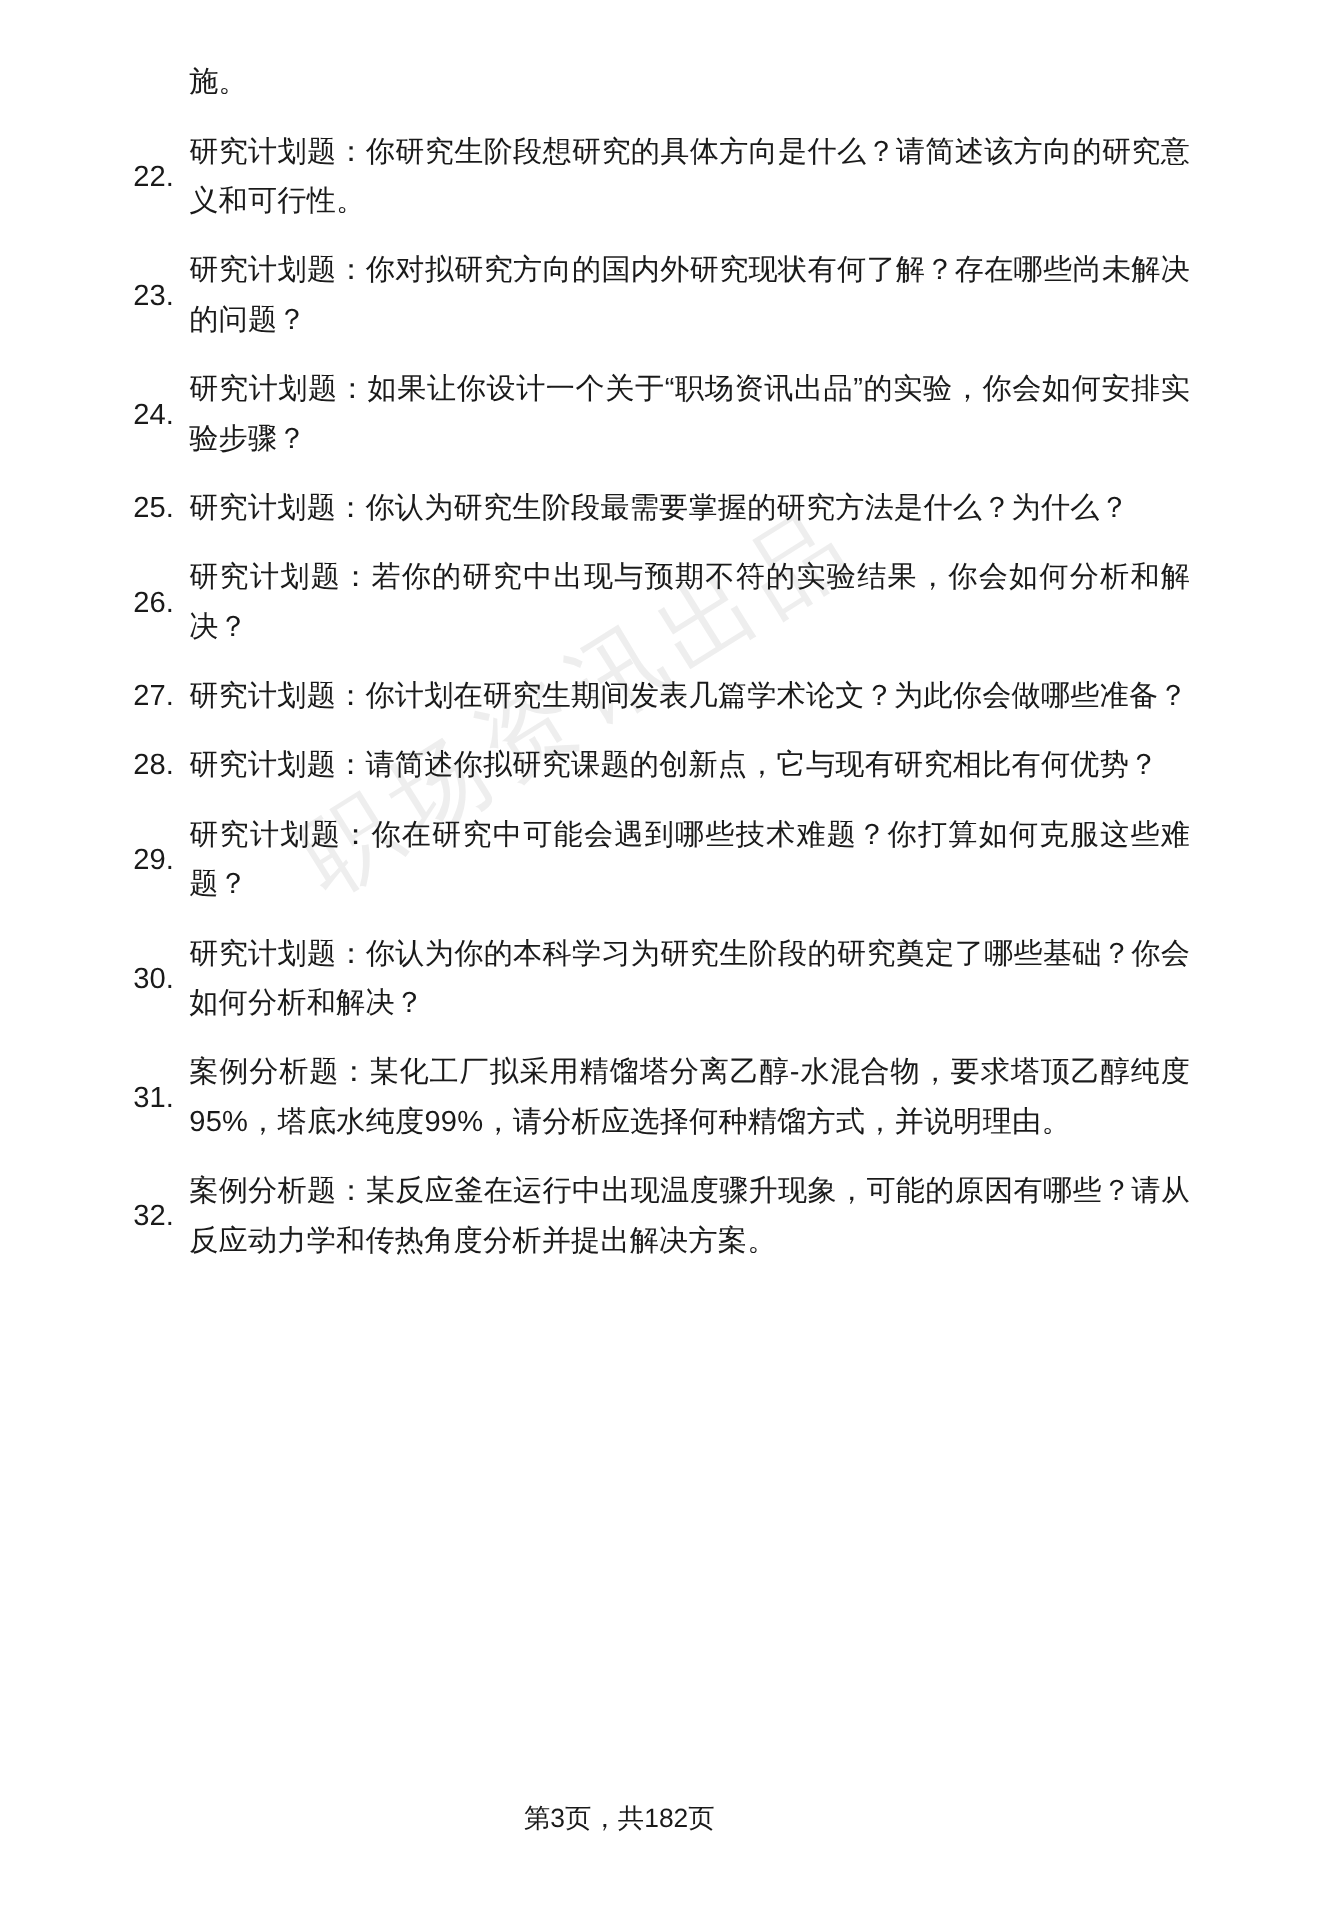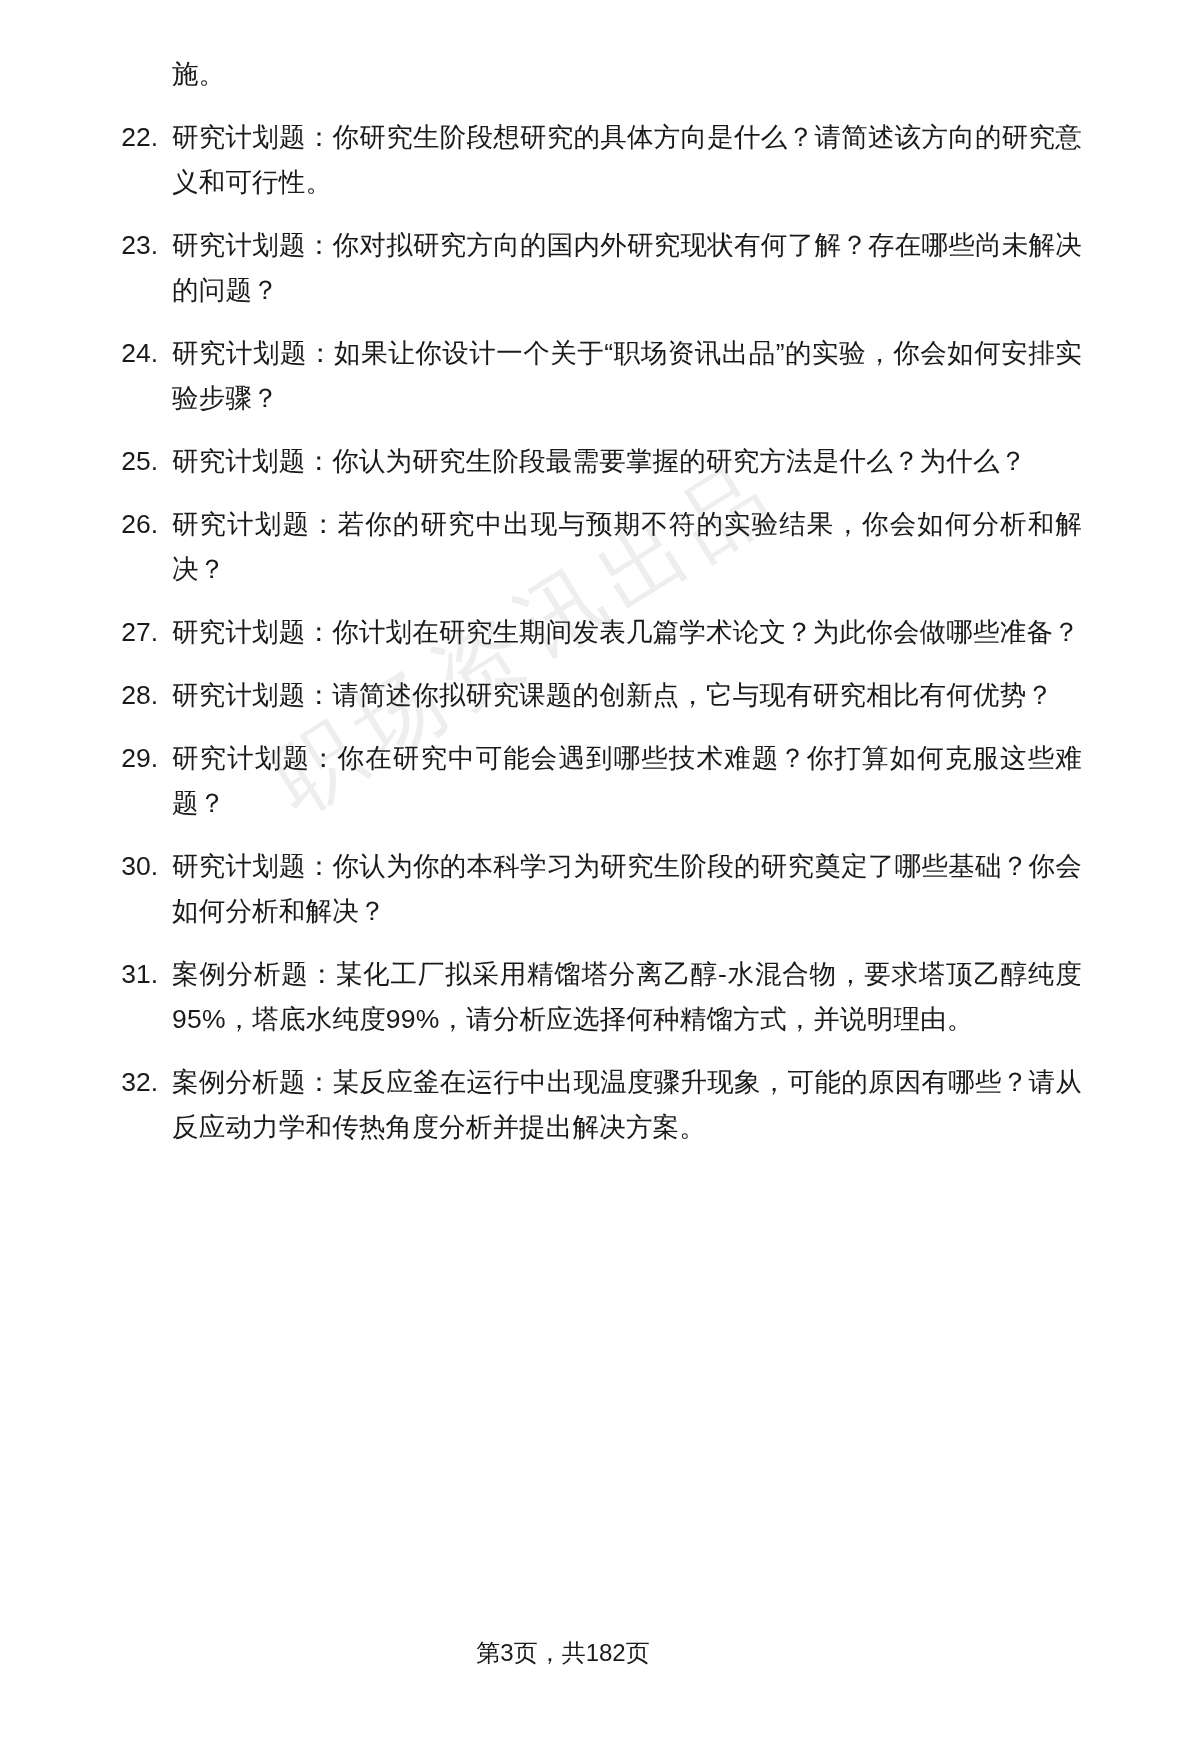--- a/index.html
+++ b/index.html
@@ -50,21 +50,21 @@
     z-index: 10;
   }
   .cont-line {
     font-size: 26.5px;
     line-height: 45px;
     margin: 0 0 18px 0;
     padding-left: 54px;
   }
   .qitem {
     display: flex;
-    align-items: flex-start;
+    align-items: center;
     margin-bottom: 18px;
   }
   .qnum {
     width: 54px;
     flex: 0 0 54px;
     text-align: right;
     padding-right: 14px;
     box-sizing: border-box;
     font-size: 26.5px;
     line-height: 45px;

